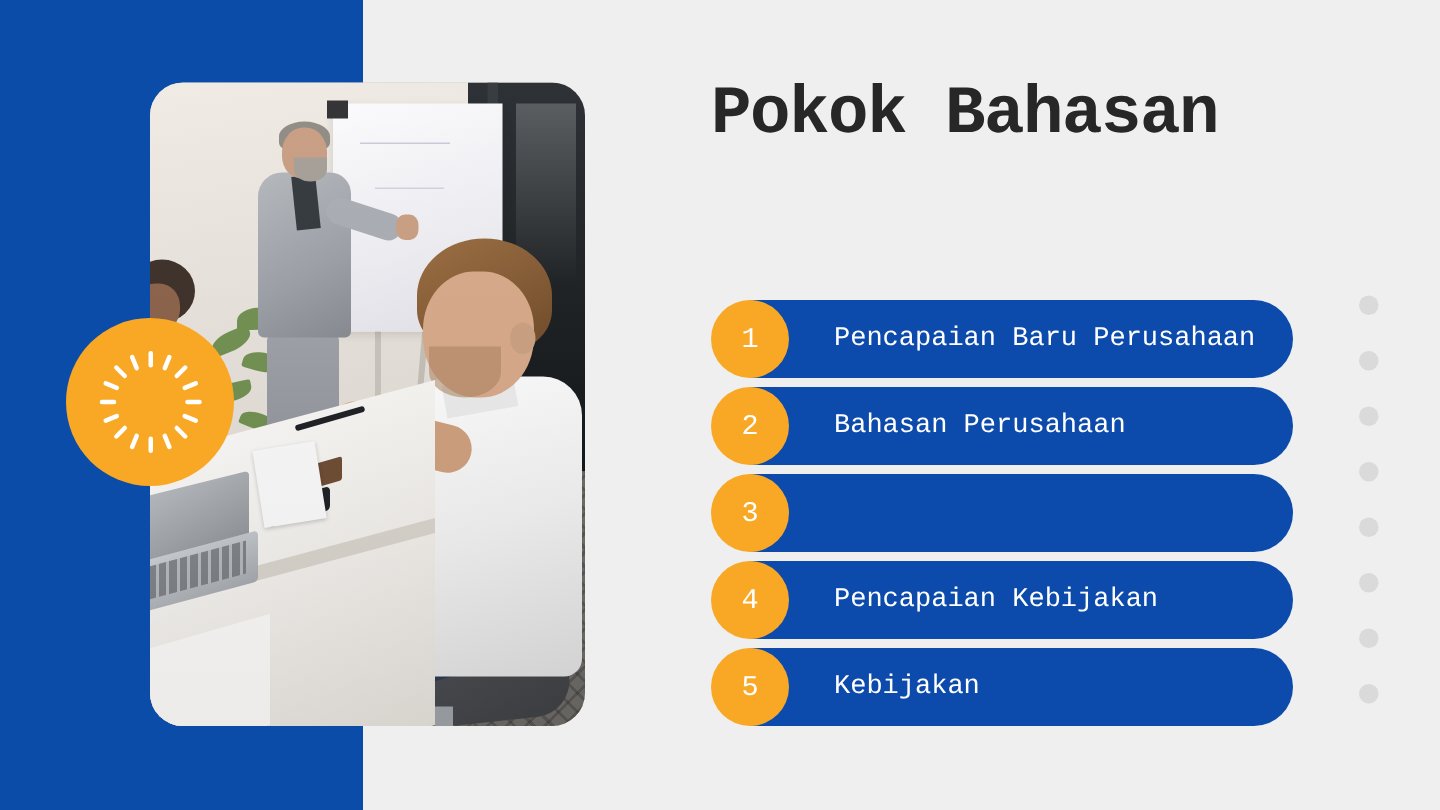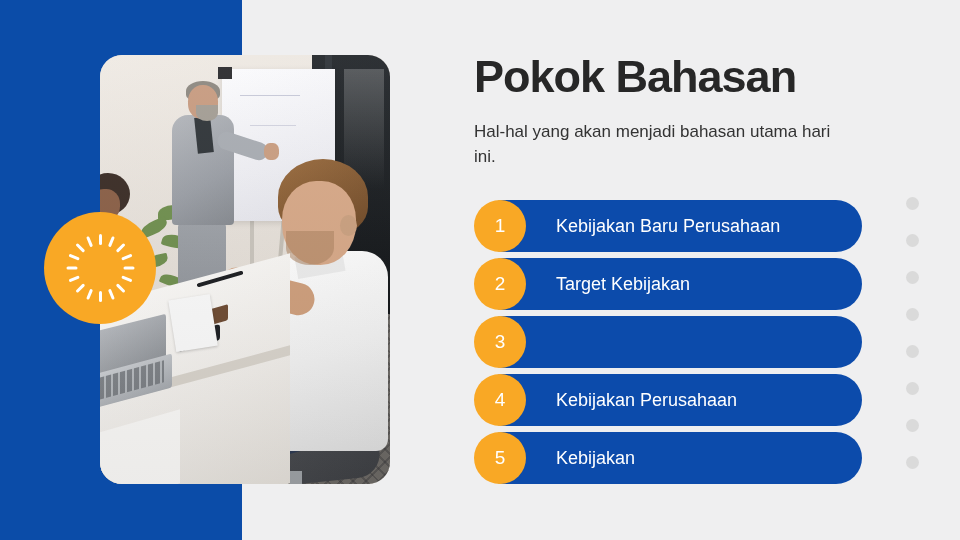--- a/index.html
+++ b/index.html
@@ -2,21 +2,21 @@
 <html><head>
 <meta charset="utf-8">
 <style>
   * { margin:0; padding:0; box-sizing:border-box; }
   html,body { width:960px; height:540px; overflow:hidden; }
   body {
     background:#efeff0;
     font-family:"Liberation Sans", sans-serif;
     position:relative;
   }
-  #stage { position:absolute; inset:0; width:960px; height:497px; }
+  #stage { position:absolute; inset:0; width:960px; height:497px;font-family:Liberation Mono, monospace; }
 
   
   .blue-panel {
     position:absolute; left:0; top:0; width:242px; height:540px;
     background:#0b4ca8;
   }
 
   
   .photo-card {
     position:absolute; left:100px; top:55px; width:290px; height:429px;
@@ -305,40 +305,39 @@
         <span class="ray" style="transform: translateY(-34px) rotate(225deg);"></span>
         <span class="ray" style="transform: translateY(-34px) rotate(247.5deg);"></span>
         <span class="ray" style="transform: translateY(-34px) rotate(270deg);"></span>
         <span class="ray" style="transform: translateY(-34px) rotate(292.5deg);"></span>
         <span class="ray" style="transform: translateY(-34px) rotate(315deg);"></span>
         <span class="ray" style="transform: translateY(-34px) rotate(337.5deg);"></span>
       </div>
   </div>
 
   <div class="title">Pokok Bahasan</div>
-  <div class="subtitle">Hal-hal yang akan menjadi bahasan utama hari ini.</div>
 
   <div class="list" id="agenda-list">
       <div class="row">
         <div class="pill"></div>
-        <div class="row-label">Kebijakan Baru Perusahaan</div>
+        <div class="row-label">Pencapaian Baru Perusahaan</div>
         <div class="num">1</div>
       </div>
       <div class="row">
         <div class="pill"></div>
-        <div class="row-label">Target Kebijakan</div>
+        <div class="row-label">Bahasan Perusahaan</div>
         <div class="num">2</div>
       </div>
       <div class="row">
         <div class="pill"></div>
         <div class="num">3</div>
       </div>
       <div class="row">
         <div class="pill"></div>
-        <div class="row-label">Kebijakan Perusahaan</div>
+        <div class="row-label">Pencapaian Kebijakan</div>
         <div class="num">4</div>
       </div>
       <div class="row">
         <div class="pill"></div>
         <div class="row-label">Kebijakan</div>
         <div class="num">5</div>
       </div>
     </div>
 
   <div class="dots" id="dots">

